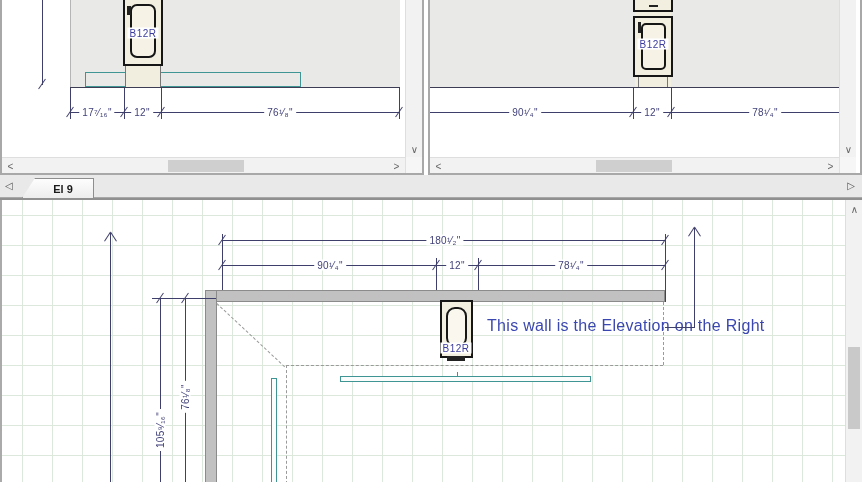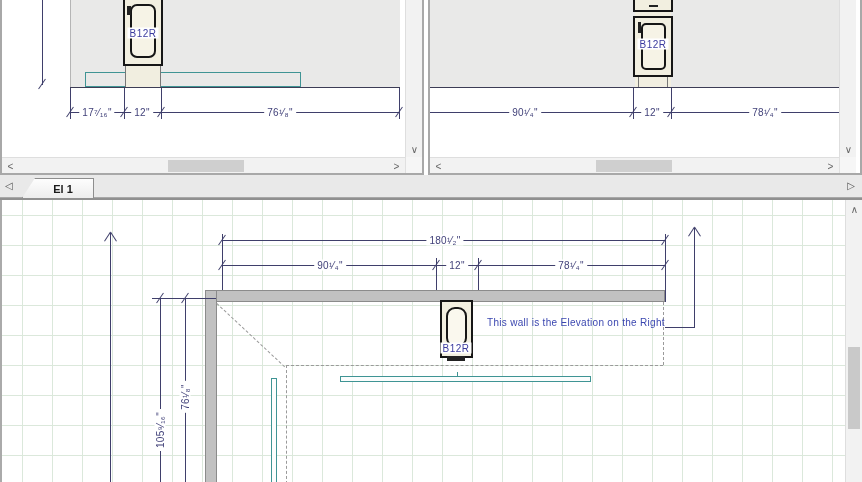--- a/index.html
+++ b/index.html
@@ -61,21 +61,21 @@
   
   .plan-panel { position:absolute; left:0; top:198px; width:862px; height:284px;
           border-top:2px solid #909090; background:#fff; overflow:hidden; }
   .plan-canvas { position:absolute; left:0; top:0; width:845px; height:284px; background:#fff;
           background-image:linear-gradient(#dbe8db 1px, transparent 1px),
                            linear-gradient(90deg,#dbe8db 1px, transparent 1px);
           background-size:30px 30px; background-position:22px 15px; overflow:hidden; }
   .pborder-left { position:absolute; left:0; top:0; width:2px; height:284px; background:#aaaaaa; }
   .wall { position:absolute; background:#c1c1c1; border:1px solid #8b8b8b; }
   .counter-plan { position:absolute; border:1px solid #3f9494; background:#fbfdfd; }
-  .annotation { position:absolute; font-size:10px; letter-spacing:.3px; color:#3b47b0; white-space:nowrap; }
+  .annotation { position:absolute; font-size:16px; letter-spacing:.3px; color:#3b47b0; white-space:nowrap; }
 </style>
 </head>
 <body>
 
 <div class="app">
 
   <div class="panel panel-left">
     <div class="canvas" style="width:403px;height:157px;">
       <div class="elev-wall" style="left:68px;width:330px;height:87px;border-left:1px solid #b5b5b5;"></div>
 
@@ -151,21 +151,21 @@
     <div class="hscroll" style="left:0;top:157px;width:409px;">
       <div class="sb-btn" style="left:1px;top:1px;">&lt;</div>
       <div class="sb-btn" style="right:1px;top:1px;">&gt;</div>
       <div class="sb-thumb-h" style="left:166px;width:76px;"></div>
     </div>
     <div class="sb-corner" style="left:409px;top:157px;width:17px;height:16px;"></div>
   </div>
 
   <div class="tabstrip">
     <span class="tab-nav" style="left:5px;">◁</span>
-    <div class="tab"><span>El 1</span></div>
+    <div class="tab"><span>El 9</span></div>
     <span class="tab-nav" style="right:7px;">▷</span>
   </div>
 
   <div class="plan-panel">
     <div class="plan-canvas">
       <div class="pborder-left"></div>
 
       <div class="vline" style="left:110px;top:33px;height:251px;"></div>
       <div class="ahu" style="left:105px;top:32px;"></div>
 

